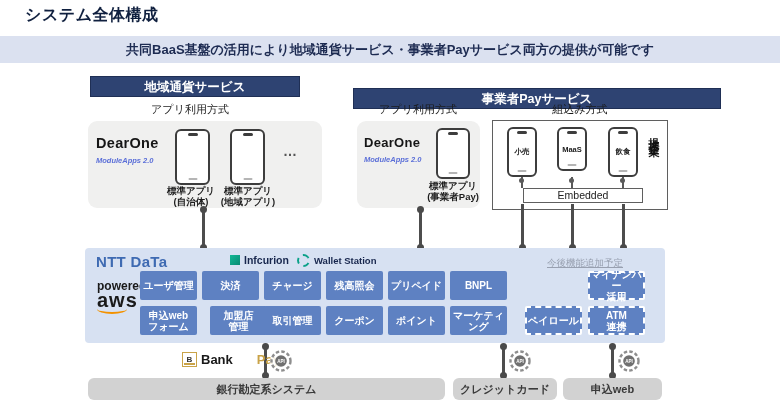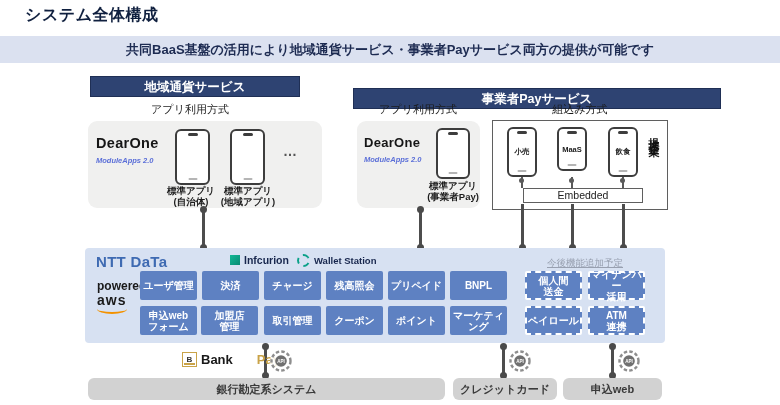--- a/index.html
+++ b/index.html
@@ -36,21 +36,21 @@
   .sdot{width:5px;height:5px;border-radius:50%;background:#5a5a5a;}
   .platform{background:#d7e1f2;border-radius:4px;}
   .nttlogo{font-size:15px;font-weight:800;color:#3e6ab2;letter-spacing:.3px;}
   .logorow{display:flex;align-items:center;gap:4px;}
   .inf-sq{width:10px;height:10px;background:linear-gradient(135deg,#12b895,#088a74);}
   .ws-ring{width:9px;height:9px;border:2px dashed #0ba189;border-radius:50%;box-sizing:content-box;}
   .logotext{font-size:10.5px;font-weight:700;color:#17264d;}
   .logotext.sm{font-size:9.5px;}
   .futurenote{width:140px;text-align:center;font-size:9.5px;color:#98a0b0;}
   .aws-pb{font-size:12px;font-weight:700;color:#1a1a1a;}
-  .aws-word{font-size:14px;font-weight:800;color:#1a1a1a;line-height:14px;letter-spacing:1px;}
+  .aws-word{font-size:20px;font-weight:800;color:#1a1a1a;line-height:14px;letter-spacing:1px;}
   .aws-smile{width:30px;height:8px;border-bottom:2.5px solid #f39200;border-radius:50%;margin-top:-3px;}
   .btn{position:absolute;width:57px;height:29px;background:#5e81c2;border-radius:2px;color:#fff;
        font-size:10px;line-height:11px;font-weight:700;display:flex;align-items:center;
        justify-content:center;text-align:center;white-space:pre-line;box-sizing:border-box;}
   .btn.future{border:2px dashed #fff;}
   .bankpay{display:flex;align-items:center;gap:4px;height:18px;}
   .bp-icon{position:relative;width:13px;height:13px;border:1px solid #c9a348;background:#fff;
            display:flex;align-items:center;justify-content:center;font-size:8px;font-weight:800;color:#333;}
   .bp-icon::after{content:"";position:absolute;left:1px;right:1px;bottom:1px;height:2px;background:#c9a348;}
   .bp-bank{font-size:13px;font-weight:800;color:#191919;}
@@ -143,28 +143,26 @@
       <div class="aws-word">aws</div>
       <div class="aws-smile"></div>
     </div>
 
     <div class="btn" style="left:55px;top:23px;">ユーザ管理</div>
     <div class="btn" style="left:117px;top:23px;">決済</div>
     <div class="btn" style="left:179px;top:23px;">チャージ</div>
     <div class="btn" style="left:241px;top:23px;">残高照会</div>
     <div class="btn" style="left:303px;top:23px;">プリペイド</div>
     <div class="btn" style="left:365px;top:23px;">BNPL</div>
-    <div class="btn future" style="left:440px;top:23px;">個人間
-送金</div>
     <div class="btn future" style="left:503px;top:23px;">マイナンバー
 活用</div>
 
     <div class="btn" style="left:55px;top:58px;">申込web
 フォーム</div>
-    <div class="btn" style="left:116px;top:58px;">加盟店
+    <div class="btn" style="left:125px;top:58px;">加盟店
 管理</div>
     <div class="btn" style="left:179px;top:58px;">取引管理</div>
     <div class="btn" style="left:241px;top:58px;">クーポン</div>
     <div class="btn" style="left:303px;top:58px;">ポイント</div>
     <div class="btn" style="left:365px;top:58px;">マーケティング</div>
     <div class="btn future" style="left:503px;top:58px;">ATM
 連携</div>
     <div class="btn future" style="left:440px;top:58px;">ペイロール</div>
   </div>
 

